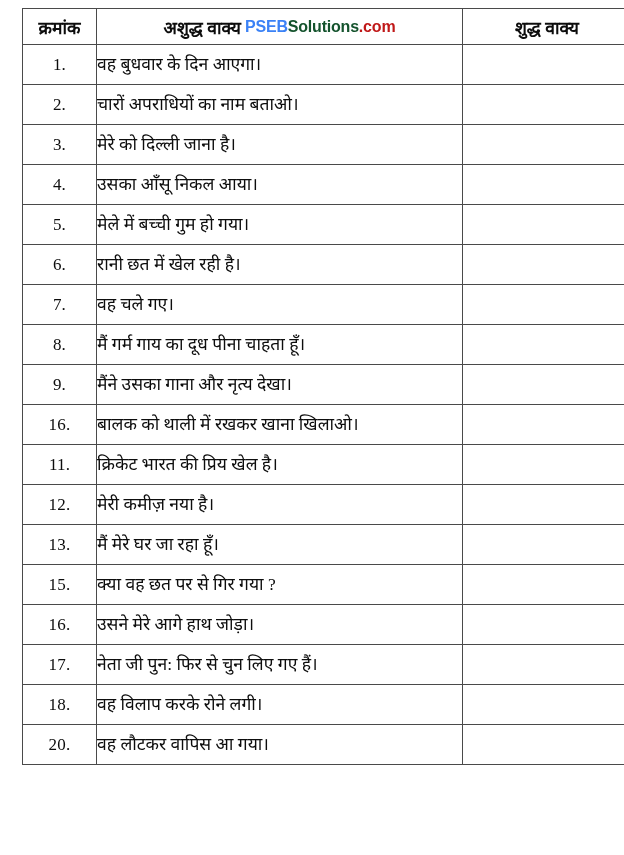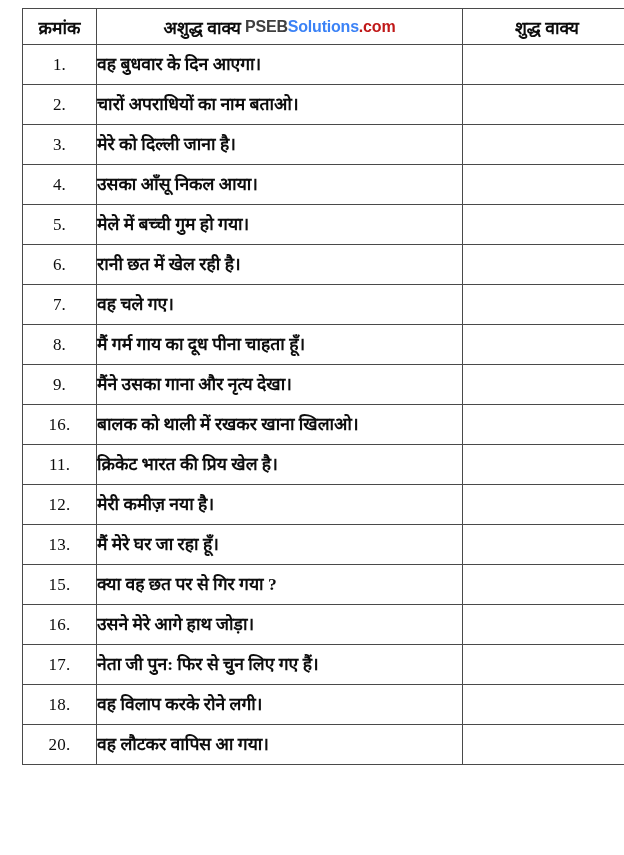--- a/index.html
+++ b/index.html
@@ -48,21 +48,20 @@
   .sno-cell {
     text-align: center;
     font-size: 17px;
     letter-spacing: 0.2px;
   }
   .wrong-cell {
     padding-left: 22px;
     font-size: 17.5px;
     line-height: 1.25;
     white-space: nowrap;
-    font-weight: bold;
   }
   .right-cell {
     padding-left: 10px;
     font-size: 17.5px;
   }
 
   .hdr {
     font-weight: bold;
     font-size: 17.5px;
     text-align: center;
@@ -86,22 +85,22 @@
     font-size: 17.5px;
   }
 
   .watermark {
     font-family: "Liberation Sans", "DejaVu Sans", sans-serif;
     font-weight: bold;
     font-size: 16px;
     white-space: nowrap;
     letter-spacing: -0.2px;
   }
-  .wm-pseb { color: #404040; }
-  .wm-solutions { color: #3b82f6; }
+  .wm-pseb { color: #3b82f6; }
+  .wm-solutions { color: #14532d; }
   .wm-com { color: #c01818; }
 </style>
 </head>
 <body>
 
 <div id="page">
   <table class="sentence-table">
     <colgroup>
       <col class="col-sno">
       <col class="col-wrong">

